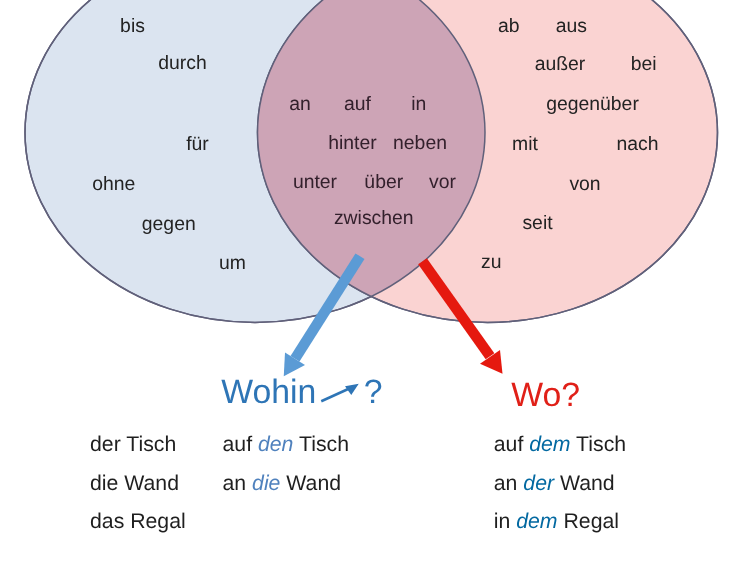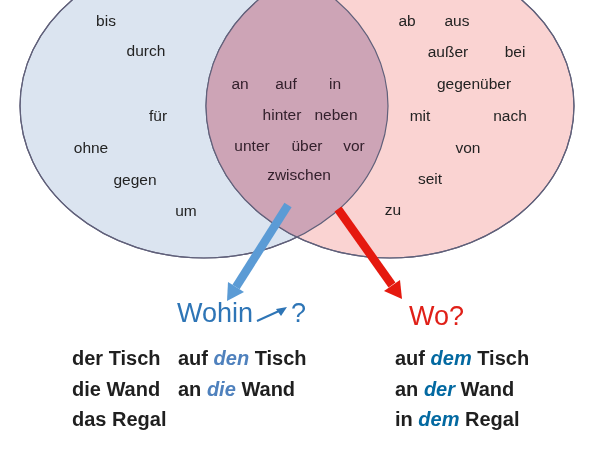--- a/index.html
+++ b/index.html
@@ -19,21 +19,21 @@
   }
   .wohin-row{
     position:absolute;left:177px;top:300px;display:flex;align-items:center;gap:2px;
     color:#2e75b6;font-size:27px;line-height:1;white-space:nowrap;justify-content:flex-end;
   }
   .wo-label{
     position:absolute;left:409px;top:303px;
     color:#e02018;font-size:27px;line-height:1;white-space:nowrap;
   }
   .cell{
-    position:absolute;font-size:20px;color:#1f1f1f;line-height:1.1;white-space:nowrap;font-weight:bold;
+    position:absolute;font-size:17px;color:#1f1f1f;line-height:1.1;white-space:nowrap;
   }
   .art{font-style:italic;}
   .art-acc{color:#4f81bd;}
   .art-dat{color:#0369a1;}
   .small-arrow-svg{display:block;}
 </style>
 </head>
 <body>
 
 <div id="stage">

